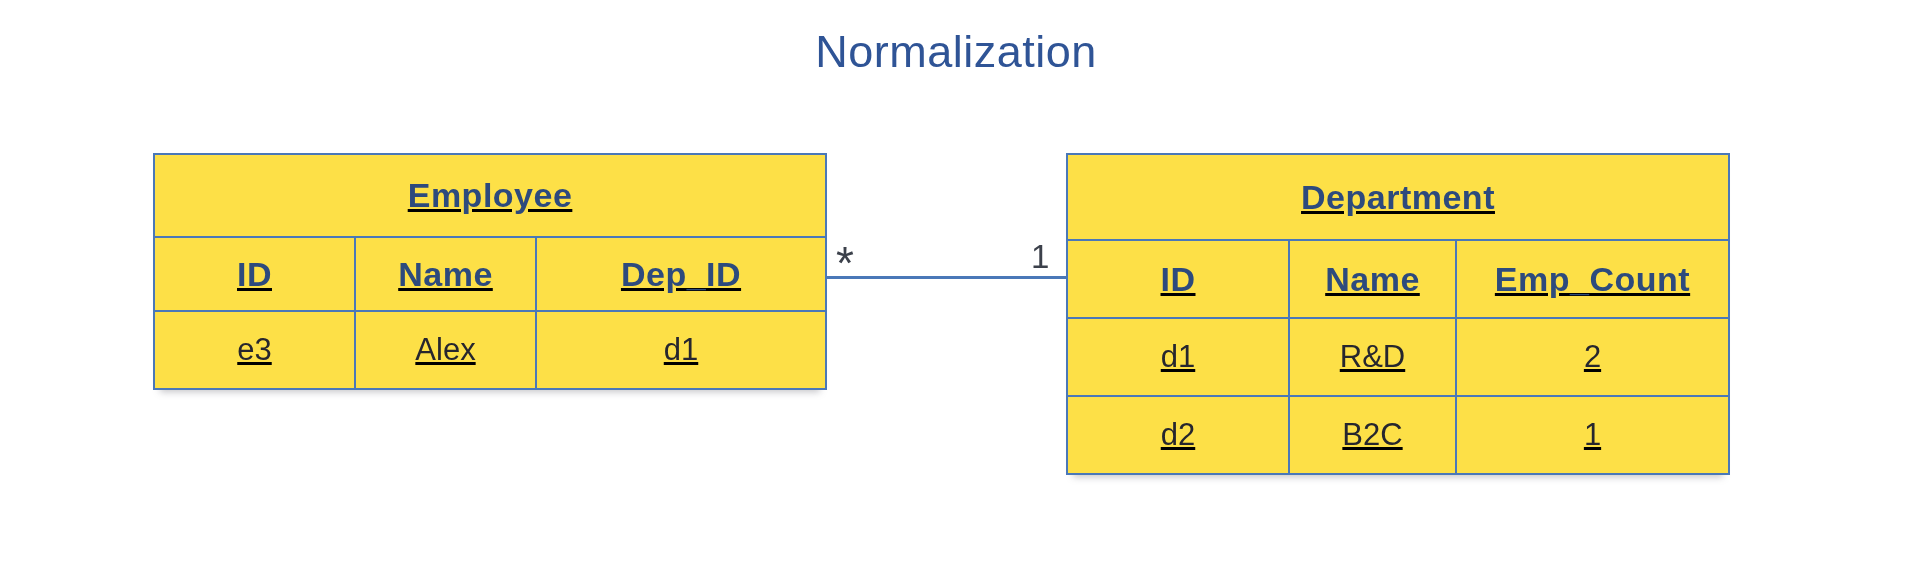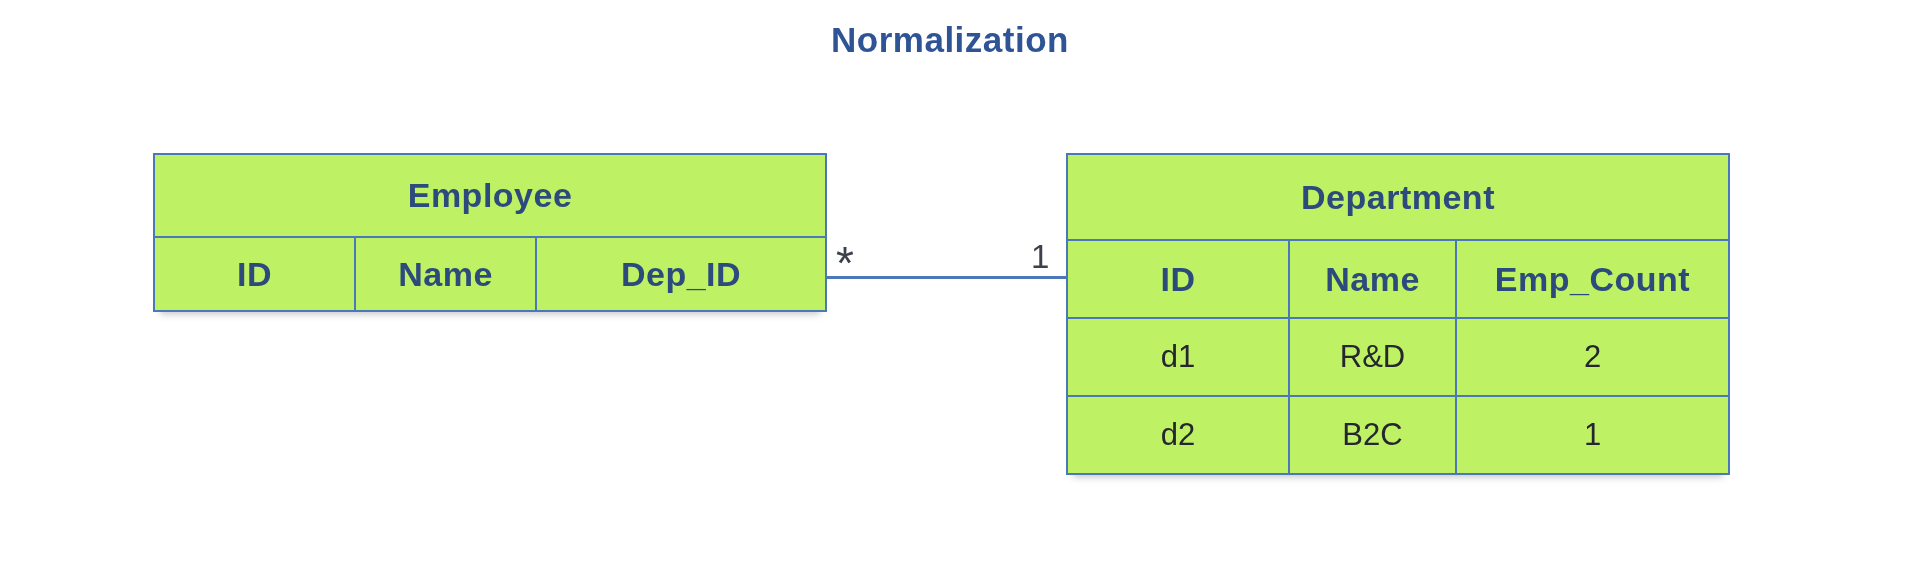--- a/index.html
+++ b/index.html
@@ -25,33 +25,34 @@
   }
   .canvas {
     position: absolute;
     inset: 0;
   }
   .page-title {
     position: absolute;
     top: 10px;
     left: 0;
     width: 1880px;
-    margin: 10px;
+    margin: 16px;
     text-align: center;
-    font-size: 35px;
-    font-weight: 700;
+    font-size: 45px;
+    font-weight: 400;
     letter-spacing: 0.5px;
     color: var(--title-blue);
   }
   table.entity-table {
     position: absolute;
     border-collapse: collapse;
     table-layout: fixed;
-    background: #bef264;
+    background: #fde047;
     box-shadow: 0 9px 7px -7px rgba(110, 110, 120, 0.40);
+    text-decoration: underline;
   }
   .entity-table th,
   .entity-table td {
     border: 2px solid var(--border-blue);
     text-align: center;
     vertical-align: middle;
     padding: 0;
     overflow: hidden;
     white-space: nowrap;
   }
@@ -131,20 +132,25 @@
       <tr class="name-row">
         <th colspan="3" class="table-name-cell">Employee</th>
       </tr>
       <tr class="header-row">
         <th class="header-cell">ID</th>
         <th class="header-cell">Name</th>
         <th class="header-cell">Dep_ID</th>
       </tr>
     </thead>
     <tbody>
+      <tr>
+        <td class="data-cell">e3</td>
+        <td class="data-cell">Alex</td>
+        <td class="data-cell">d1</td>
+      </tr>
     </tbody>
   </table>
 
   <div class="rel-line"></div>
   <span class="card-many">*</span>
   <span class="card-one">1</span>
 
   <table class="entity-table department">
     <colgroup>
         <col class="c0">

